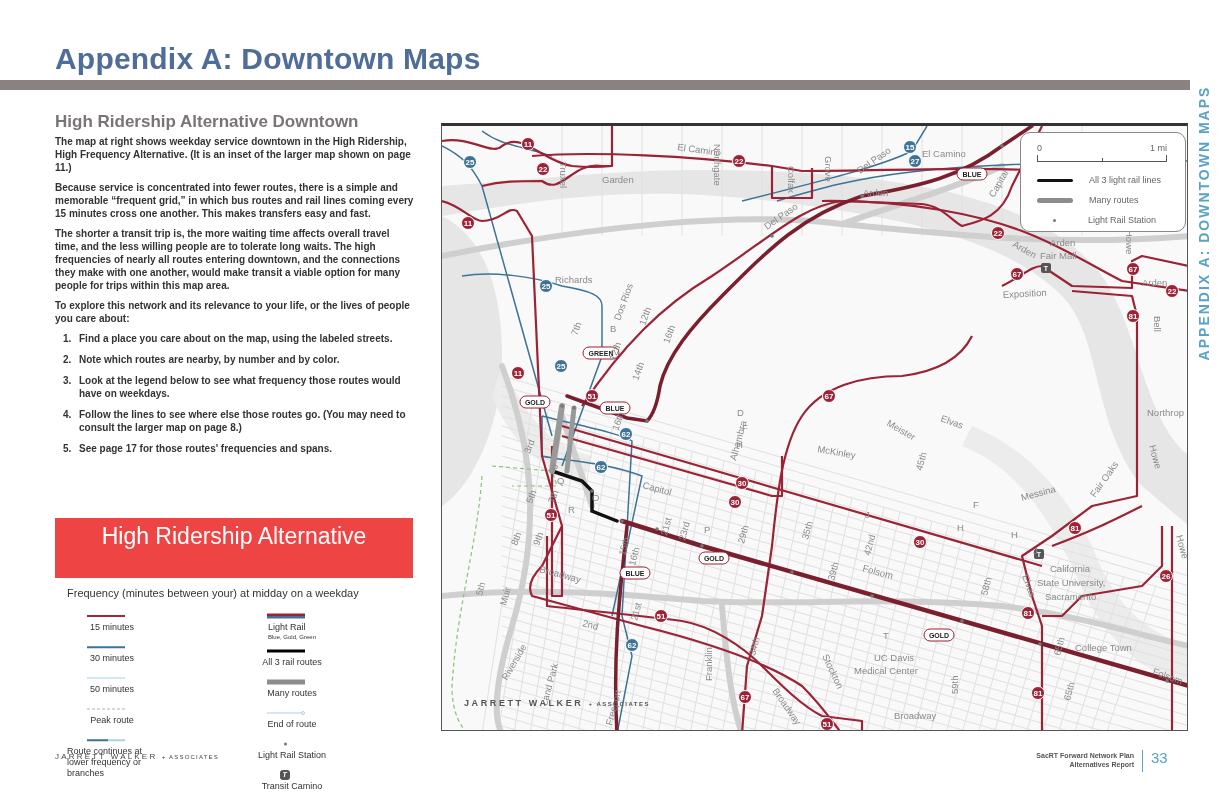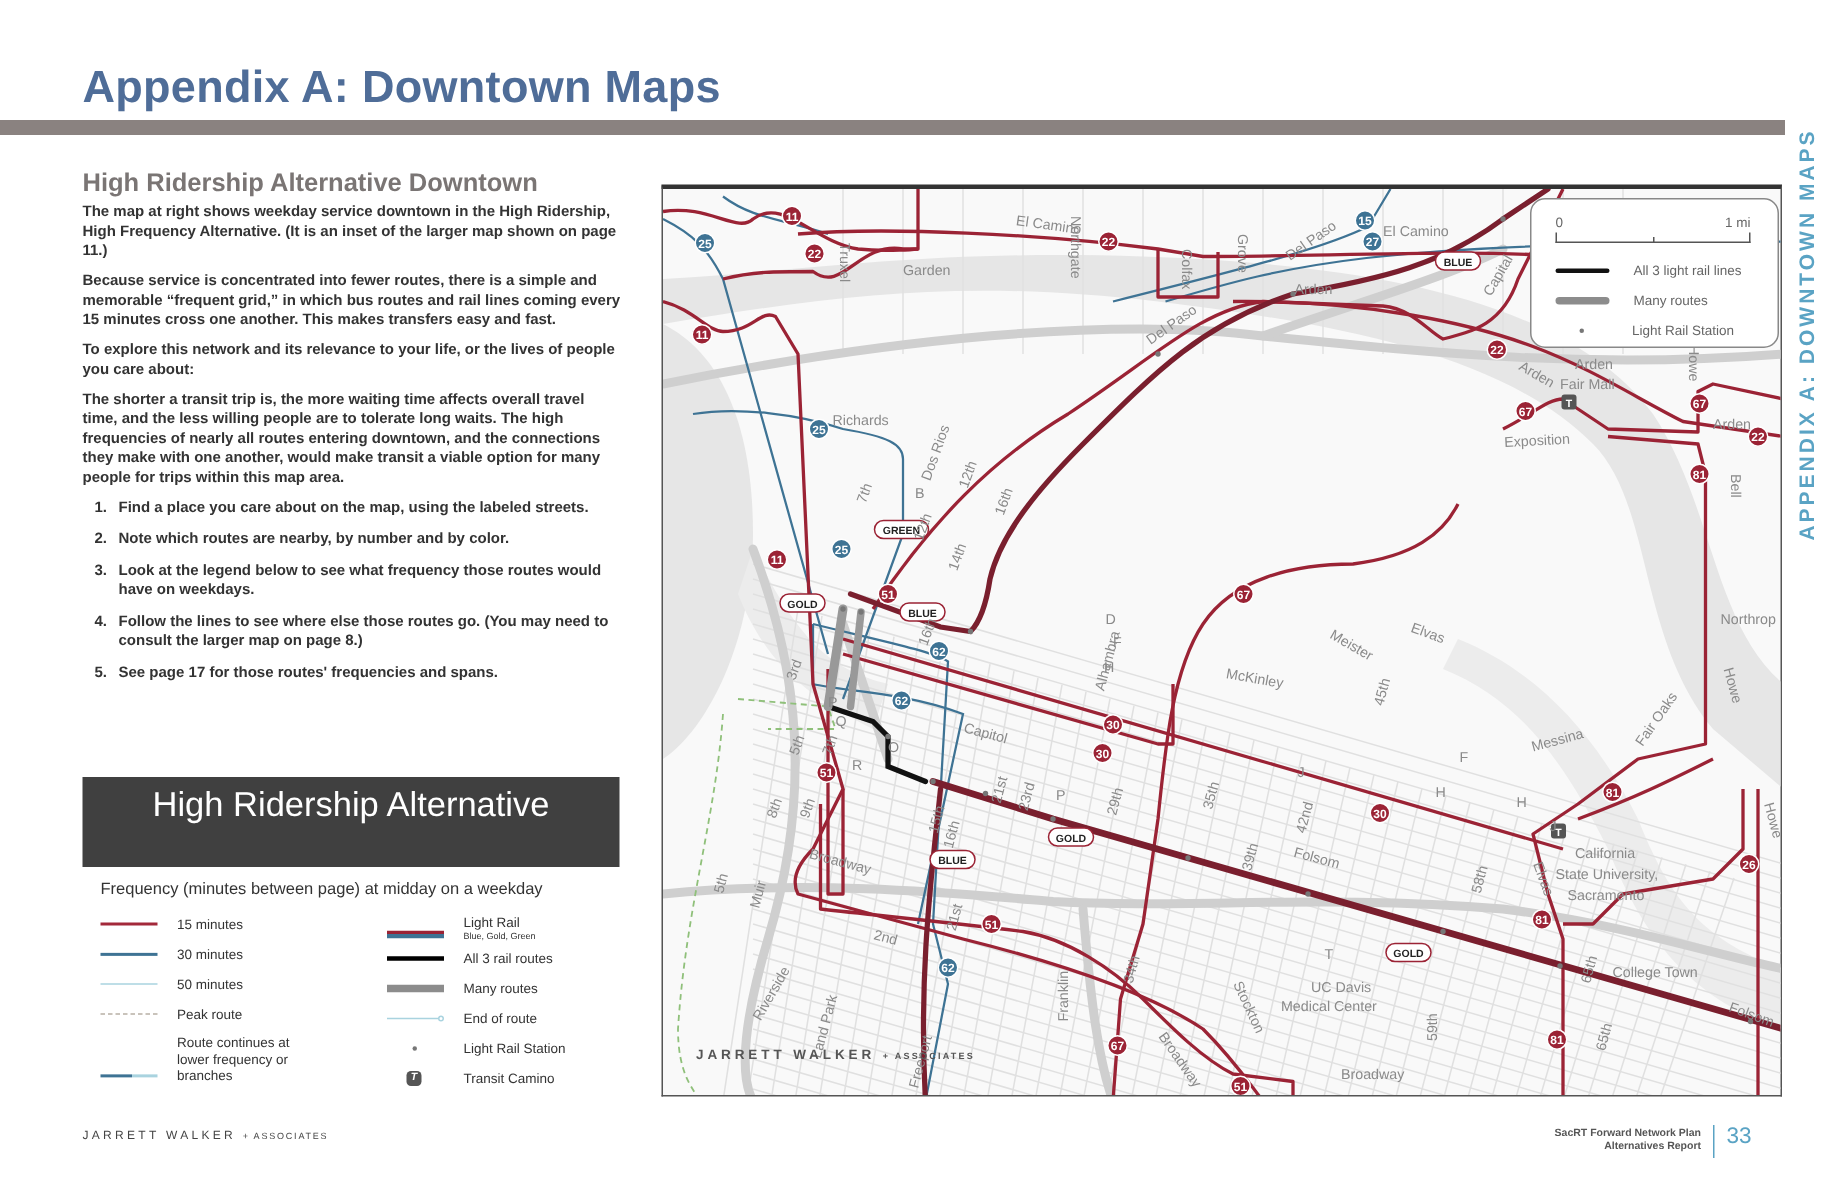--- a/index.html
+++ b/index.html
@@ -12,29 +12,29 @@
   .side-tab { position: absolute; left: 1193px; top: 80px; width: 22px; height: 285px; }
   .side-tab span { position: absolute; left: 50%; top: 50%; transform: translate(-50%,-50%) rotate(-90deg); white-space: nowrap; font-size: 14px; font-weight: bold; letter-spacing: 2px; color: #5aa3c4; }
 
   .section-heading { position: absolute; left: 55px; top: 112px; font-size: 17px; font-weight: bold; color: #7a7574; }
   .body-text { position: absolute; left: 55px; top: 135px; width: 360px; font-size: 10px; line-height: 13px; color: #333; font-weight: bold; }
   .body-text p { margin-bottom: 7px; }
   .body-text ol { list-style: none; margin-top: 2px; }
   .body-text li { display: flex; margin-bottom: 8px; padding-left: 8px; }
   .body-text li .num { width: 16px; flex: none; }
 
-  .legend-banner { position: absolute; left: 55px; top: 518px; width: 358px; height: 60px; background: #404040; color: #fff; text-align: center; }
+  .legend-banner { position: absolute; left: 55px; top: 518px; width: 358px; height: 60px; background: #ef4444; color: #fff; text-align: center; }
   .legend-banner .lb-title { font-size: 23px; padding-top: 4px; line-height: 28px; }
   .legend-banner .lb-sub { font-size: 8.5px; line-height: 12px; letter-spacing: 0.3px; }
   .freq-heading { position: absolute; left: 67px; top: 587px; font-size: 11px; color: #333; }
 
   .legend-col { position: absolute; top: 610px; font-size: 9px; color: #333; }
   .legend-col.left { left: 67px; }
   .legend-col.right { left: 258px; }
-  .lg-row { display: flex; align-items: flex-end; margin-bottom: 8px; }
+  .lg-row { display: flex; align-items: center; margin-bottom: 8px; flex-direction: column; }
   .lg-swatch { width: 38px; height: 12px; flex: none; position: relative; margin-right: 13px; }
   .lg-swatch i { position: absolute; left: 0; right: 0; top: 50%; transform: translateY(-50%); display: block; }
   .lg-label { line-height: 11px; }
   .lg-small { font-size: 6px; line-height: 8px; display: block; }
 
   .map-frame { position: absolute; left: 441px; top: 123px; width: 747px; height: 608px; border: 1px solid #555; border-top: 3px solid #333; overflow: hidden; background: #f9f9f9; }
   .map-frame svg { position: absolute; left: 0; top: 0; }
   .map-legend { position: absolute; left: 578px; top: 6px; width: 166px; height: 100px; background: #fff; border: 1.5px solid #888; border-radius: 10px; font-size: 9px; color: #666; }
   .map-legend .scale { position: absolute; left: 16px; top: 10px; width: 130px; height: 22px; }
   .map-legend .row { position: absolute; left: 16px; display: flex; align-items: center; }
@@ -57,22 +57,22 @@
 <div class="page-title">Appendix A: Downtown Maps</div>
 <div class="title-rule"></div>
 <div class="side-tab">
     <span>APPENDIX A: DOWNTOWN MAPS</span>
   </div>
 
 <h2 class="section-heading">High Ridership Alternative Downtown</h2>
 <div class="body-text">
   <p>The map at right shows weekday service downtown in the High Ridership, High Frequency Alternative. (It is an inset of the larger map shown on page 11.)</p>
   <p>Because service is concentrated into fewer routes, there is a simple and memorable “frequent grid,” in which bus routes and rail lines coming every 15 minutes cross one another. This makes transfers easy and fast.</p>
+  <p>The shorter a transit trip is, the more waiting time affects overall travel time, and the less willing people are to tolerate long waits. The high frequencies of nearly all routes entering downtown, and the connections they make with one another, would make transit a viable option for many people for trips within this map area.</p>
   <p>To explore this network and its relevance to your life, or the lives of people you care about:</p>
-  <p>The shorter a transit trip is, the more waiting time affects overall travel time, and the less willing people are to tolerate long waits. The high frequencies of nearly all routes entering downtown, and the connections they make with one another, would make transit a viable option for many people for trips within this map area.</p>
   <ol>
     <li>
         <span class="num">1.</span>
         <span>Find a place you care about on the map, using the labeled streets.</span>
       </li>
     <li>
         <span class="num">2.</span>
         <span>Note which routes are nearby, by number and by color.</span>
       </li>
     <li>
@@ -86,21 +86,21 @@
     <li>
         <span class="num">5.</span>
         <span>See page 17 for those routes' frequencies and spans.</span>
       </li>
   </ol>
 </div>
 
 <div class="legend-banner">
   <div class="lb-title">High Ridership Alternative</div>
 </div>
-<div class="freq-heading">Frequency (minutes between page) at midday on a weekday</div>
+<div class="freq-heading">Frequency (minutes between your) at midday on a weekday</div>
 
 <div class="legend-col left">
   <div class="lg-row">
       <span class="lg-swatch">
         <i style="height:2px;background:#a3293a"></i>
       </span>
       <span class="lg-label">15 minutes</span>
     </div>
   <div class="lg-row">
       <span class="lg-swatch">

